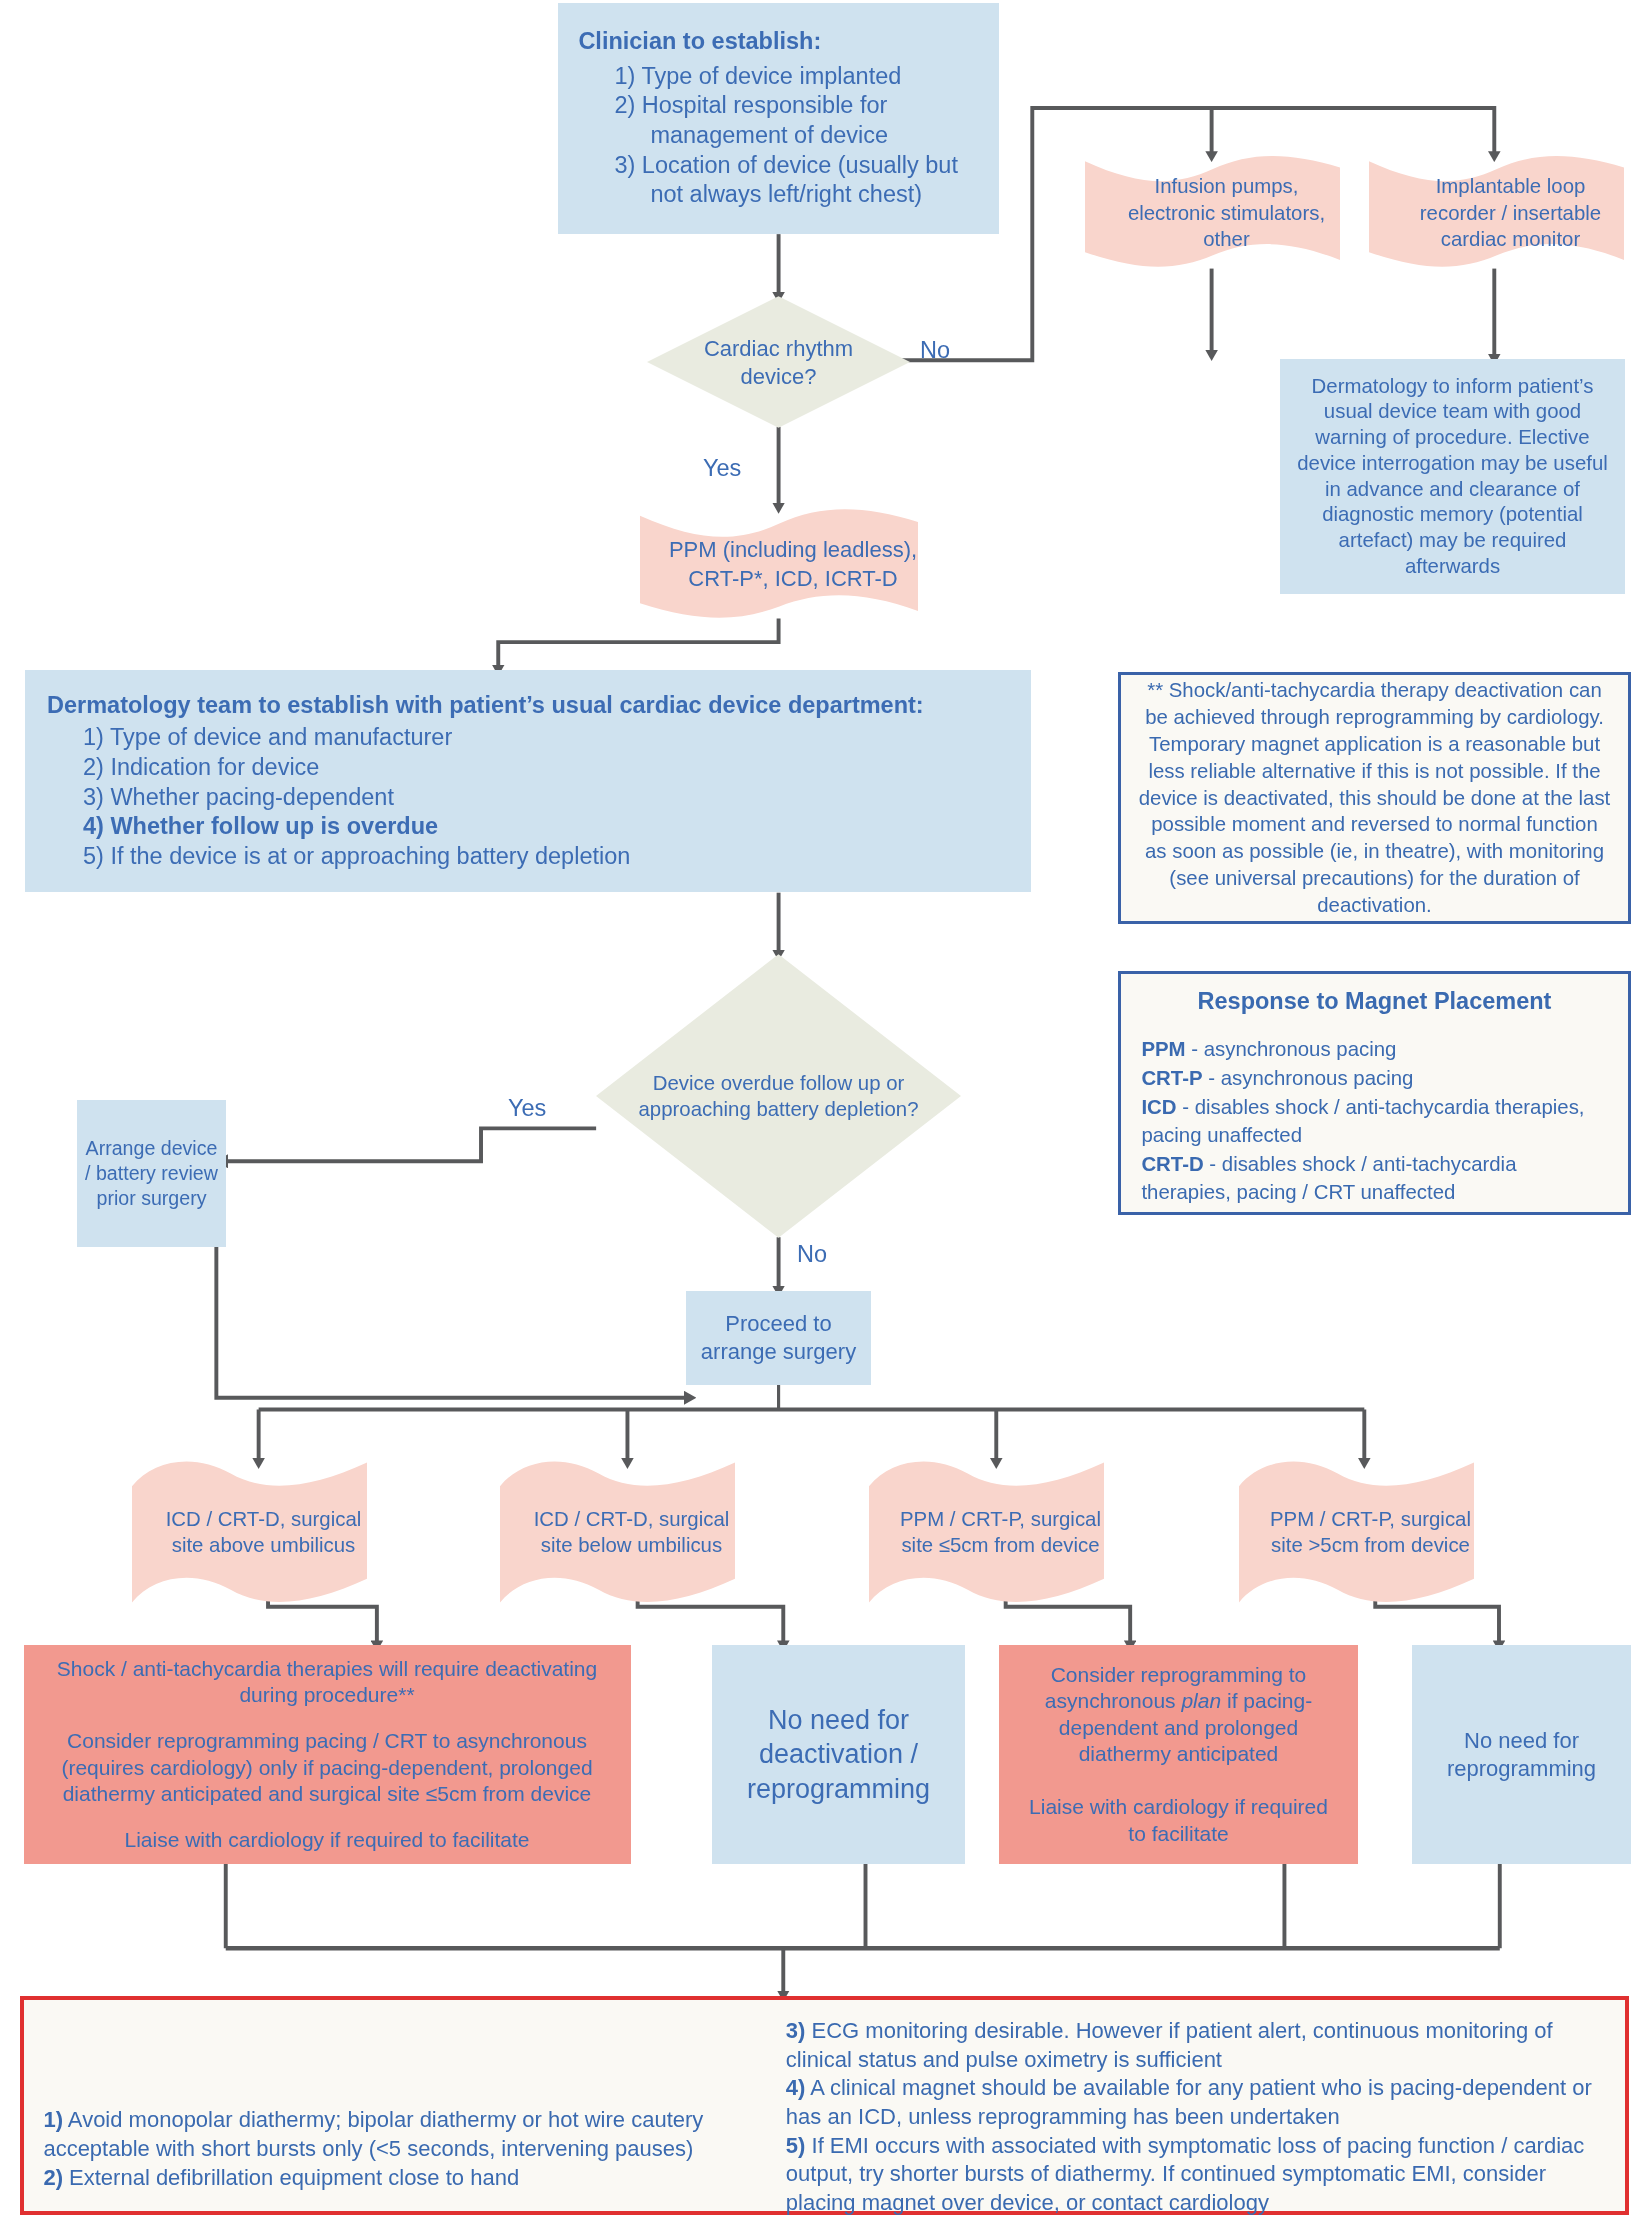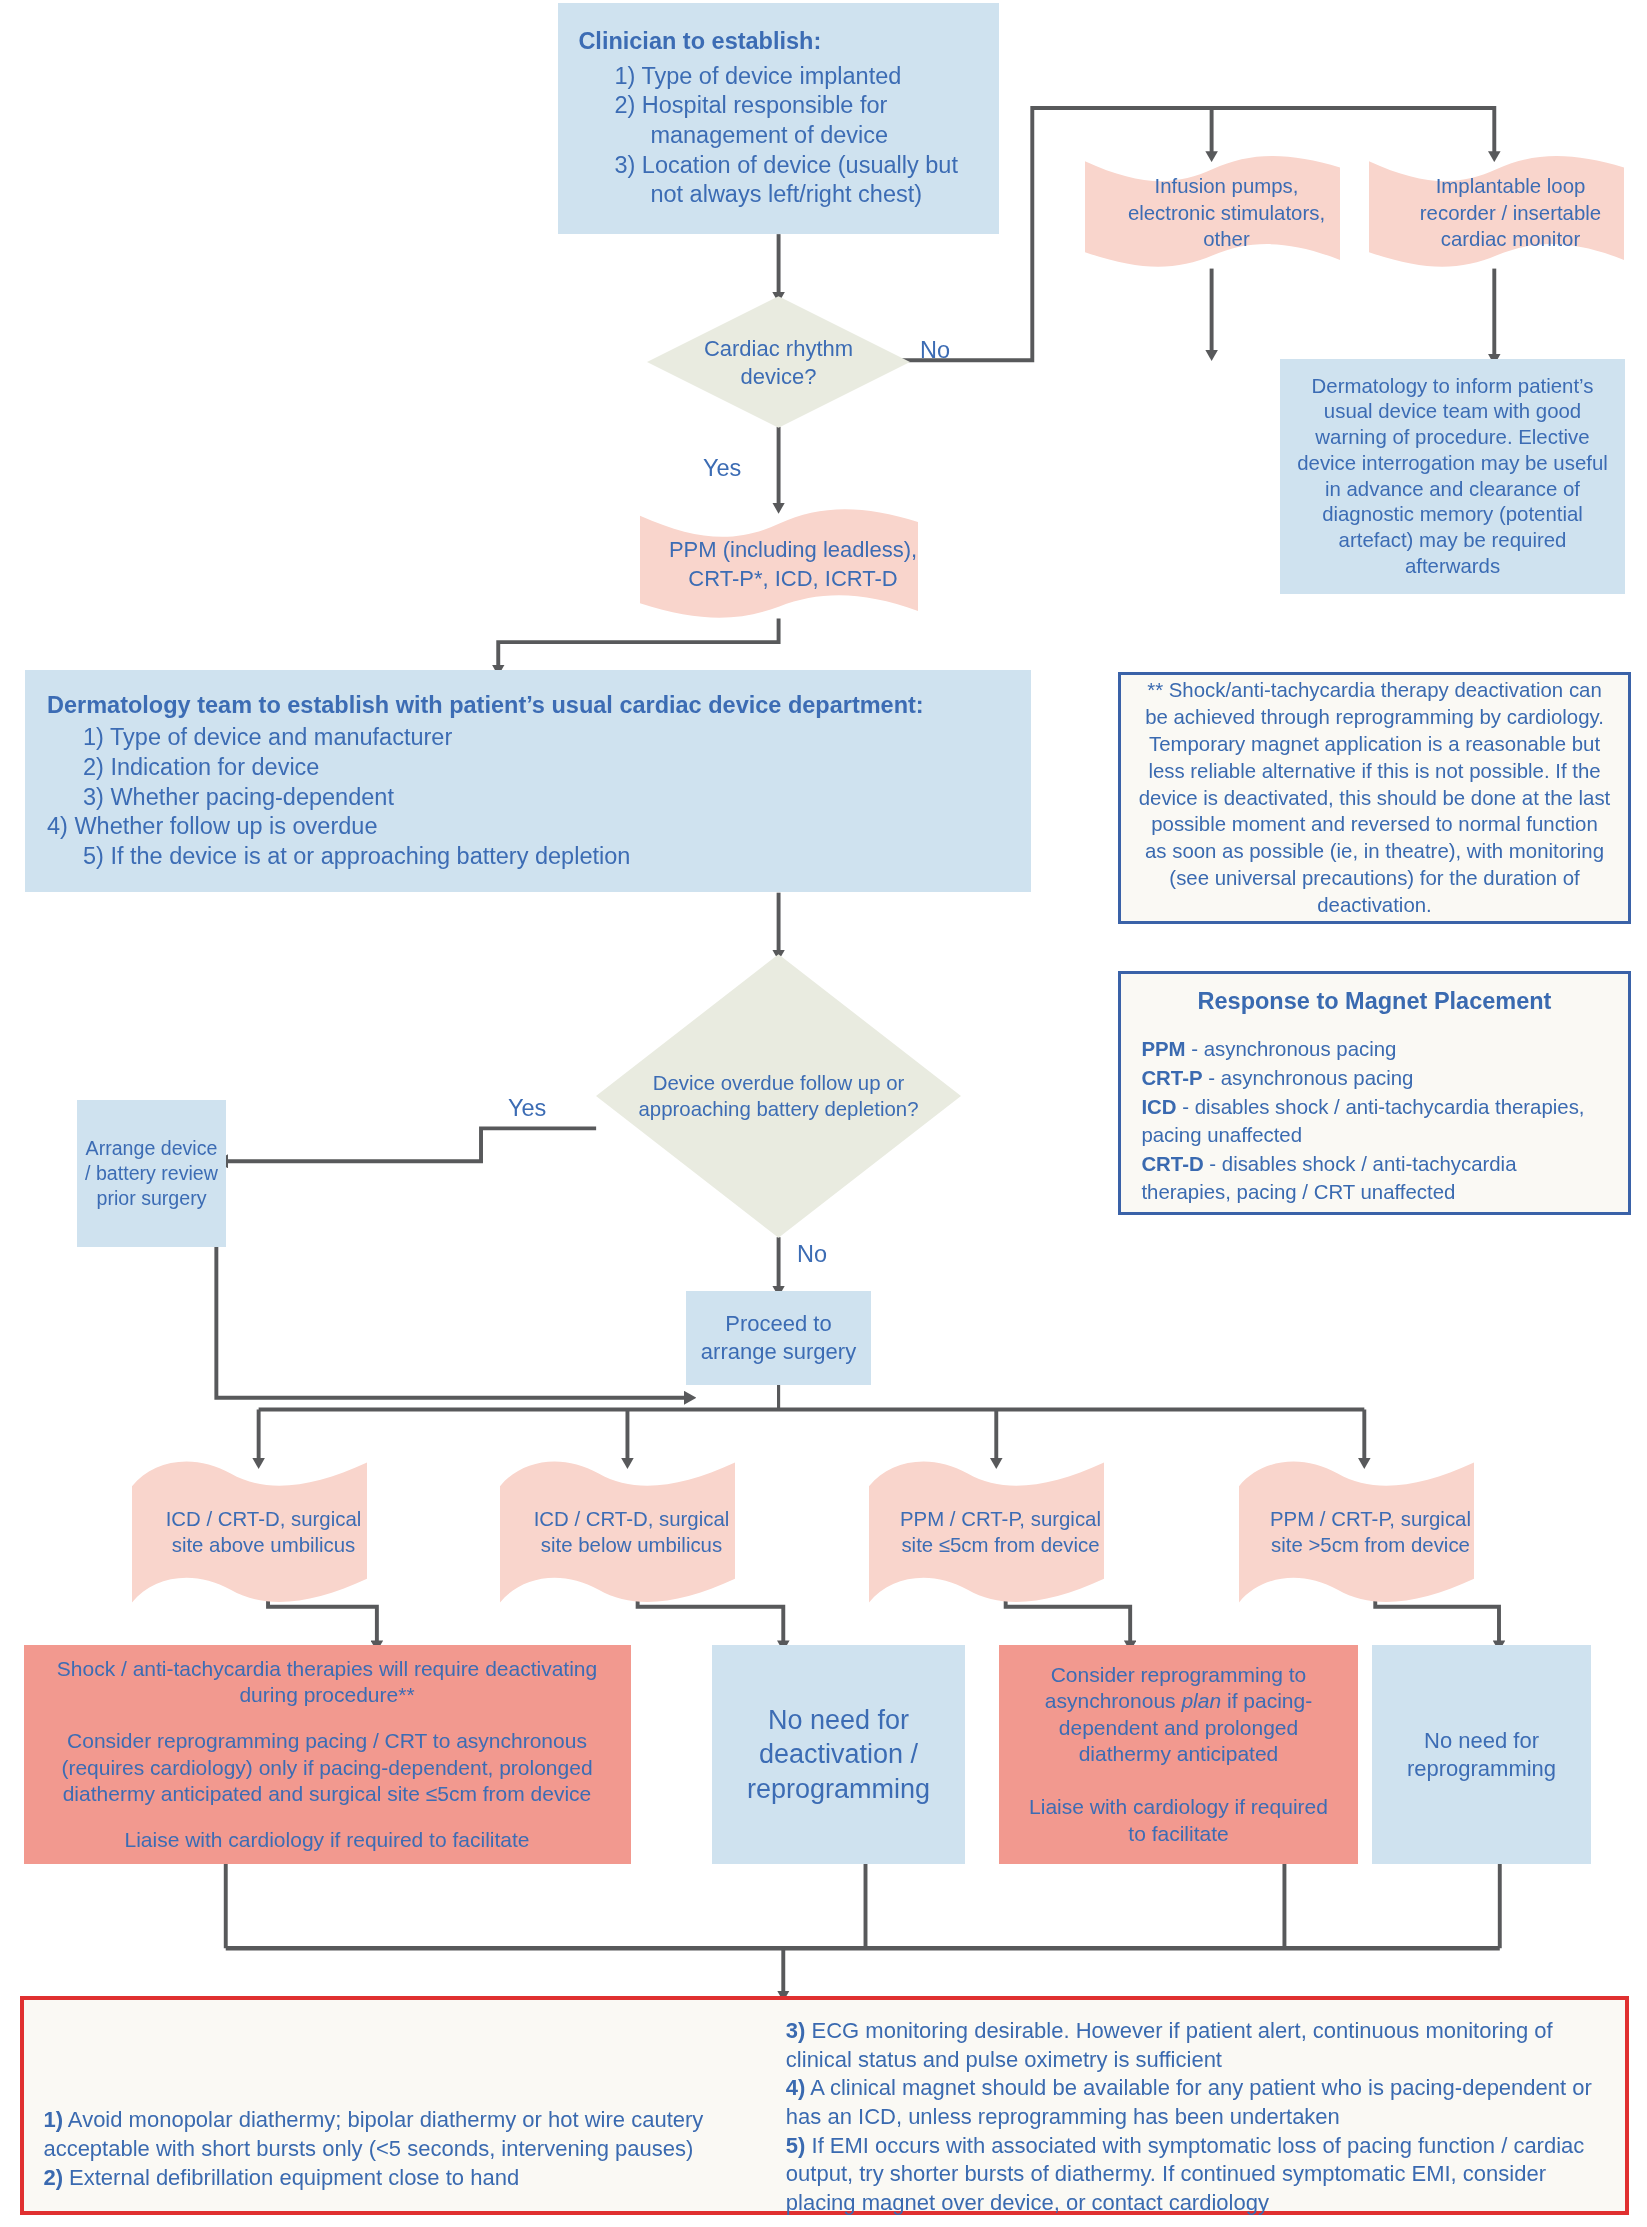--- a/index.html
+++ b/index.html
@@ -129,21 +129,21 @@
     </svg>
     <div class="txt" style="font-size:22px;">PPM (including leadless), CRT-P*, ICD, ICRT-D</div>
   </div>
 
   <div class="node blue" style="left:25px;top:670px;width:1006px;height:222px;padding:17px 22px;font-size:23.5px;">
     <div class="hdr">Dermatology team to establish with patient’s usual cardiac device department:</div>
     <div style="margin-top:3.1px;">
       <div style="margin-left:36px;">1) Type of device and manufacturer</div>
       <div style="margin-left:36px;">2) Indication for device</div>
       <div style="margin-left:36px;">3) Whether pacing-dependent</div>
-      <div style="">4) Whether follow up is overdue</div>
+      <div style="margin-left:36px;font-weight:bold;">4) Whether follow up is overdue</div>
       <div style="margin-left:36px;">5) If the device is at or approaching battery depletion</div>
     </div>
   </div>
 
   <div class="outline" style="left:1118px;top:672px;width:513px;height:252px;padding:11px 17px;
               display:flex;align-items:center;">
     <div style="text-align:center;font-size:20.4px;line-height:1.32;width:100%;">** Shock/anti-tachycardia therapy deactivation can be achieved through reprogramming by cardiology.  Temporary magnet application is a reasonable but less reliable alternative if this is not possible. If the device is deactivated, this should be done at the last possible moment and reversed to normal function as soon as possible (ie, in theatre), with monitoring (see universal precautions) for the duration of deactivation.</div>
   </div>
 
   <div class="outline" style="left:1118px;top:971px;width:513px;height:244px;padding:14px 20.4px;">
@@ -222,21 +222,21 @@
   </div>
 
   <div class="node salmon ctr" style="left:999px;top:1645px;width:359px;height:219px;font-size:21px;padding:9.4px 20.4px;">
     <div>
       <span>Consider reprogramming to asynchronous </span><em>plan</em><span> if pacing-dependent and prolonged diathermy anticipated</span>
     </div>
     <div style="height:27px;"></div>
     <div>Liaise with cardiology if required to facilitate</div>
   </div>
 
-  <div class="node blue ctr" style="left:1372px;top:1645px;width:219px;height:219px;font-size:22px;padding:6.3px 11px;">
+  <div class="node blue ctr" style="left:1412px;top:1645px;width:219px;height:219px;font-size:22px;padding:6.3px 11px;">
     <span>No need for reprogramming</span>
   </div>
 
   <div class="outline red" style="left:20.4px;top:1996px;width:1609px;height:219px;padding:12.5px 19px;">
     <div style="display:flex;gap:23.5px;height:100%;">
       <div style="width:46%;display:flex;flex-direction:column;">
         <div style="font-size:22px;line-height:1.3;margin-top:auto;margin-bottom:6.3px;">
           <div>
             <span class="num">1)</span><span> Avoid monopolar diathermy; bipolar diathermy or hot wire cautery acceptable with short bursts only (&lt;5 seconds, intervening pauses)</span>
           </div>

